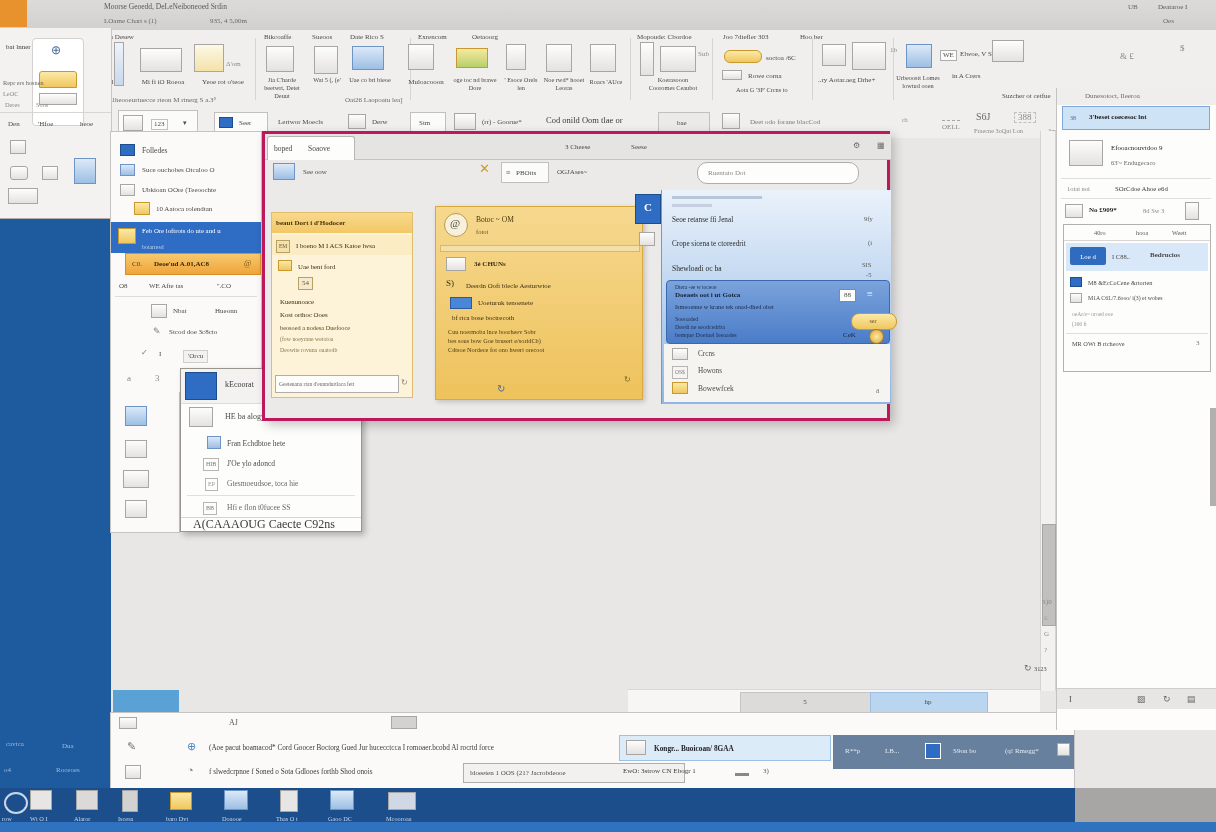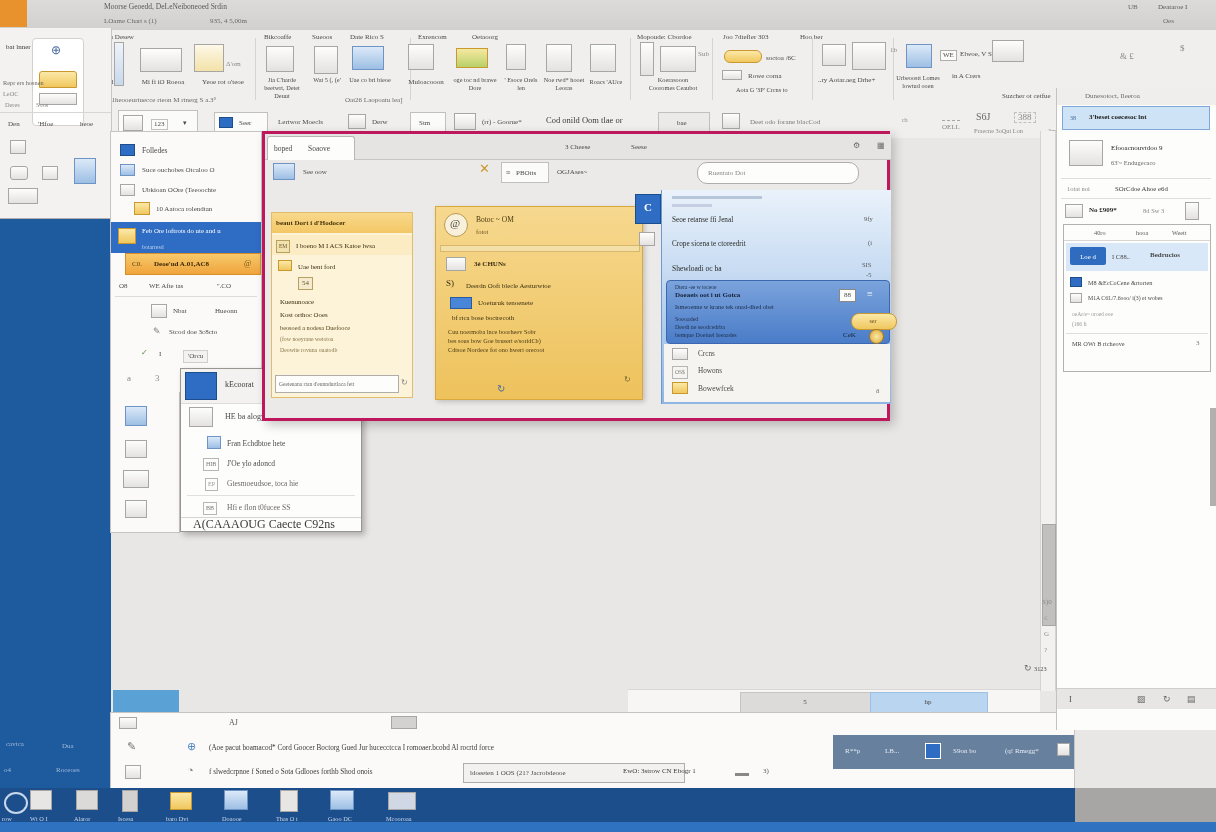--- a/index.html
+++ b/index.html
@@ -434,20 +434,24 @@
     <span class="glyph" style="left:16px;top:28px;font-size:11px;color:#7a7876;">✎</span>
     <span class="glyph" style="left:76px;top:28px;color:#4a86c8;font-size:11px;">⊕</span>
     <span class="a t" style="left:98px;top:31px;font-size:7.2px;color:#3a3a38;">(Aoe pacut boamacod* Cord Goocer Boctorg Gued Jur hucecctcca I romoaer.bcobd Al rocrtd force</span>
     <span class="a t" style="left:938px;top:28px;border:1px solid #c2c0be;padding:1px 4px;color:#7a7876;">ie</span>
     <span class="ic" style="left:14px;top:52px;width:16px;height:14px;"></span>
     <span class="glyph" style="left:76px;top:52px;color:#8a8886;font-size:11px;">◔</span>
     <span class="a t" style="left:98px;top:55px;font-size:7.2px;color:#3a3a38;">f slwedcrpnoe f Soned o Sota Gdlooes forthb Shod onois</span>
     <div class="a" style="left:352px;top:50px;width:220px;height:18px;border:1px solid #b0aeac;background:#f2f1f0;">
       <span class="a t" style="left:6px;top:5px;">ldoeeten 1 OOS (21? Jacrobdeooe</span>
     </div>
+    <div class="a" style="left:508px;top:22px;width:212px;height:26px;background:#dcebf8;border:1px solid #9ec0e4;box-sizing:border-box;">
+      <span class="ic" style="left:6px;top:4px;width:20px;height:15px;"></span>
+      <span class="a t" style="left:34px;top:8px;font-size:7.3px;font-weight:bold;color:#22222a;">Kongr...   Buoicoan/ 8GAA</span>
+    </div>
     <span class="a t" style="left:512px;top:54px;color:#3a3a38;">EwO: 3strow CN Ebogr 1</span>
     <div class="a" style="left:624px;top:60px;width:14px;height:3px;background:#8a8886;"></div>
     <span class="a t" style="left:652px;top:54px;color:#5a5a58;">3)</span>
     <div class="a" style="left:722px;top:22px;width:241px;height:34px;background:#66809e;">
       <span class="a t" style="left:12px;top:12px;color:#e6ebf2;">R**p</span>
       <span class="a t" style="left:52px;top:12px;color:#e6ebf2;">LB...</span>
       <span class="ic ic-d" style="left:92px;top:8px;width:16px;height:16px;border-color:#fff;"></span>
       <span class="a t" style="left:120px;top:12px;color:#e6ebf2;">S9on bo</span>
       <span class="a t" style="left:172px;top:12px;color:#e6ebf2;">(q! Rmegg*</span>
       <span class="ic" style="left:224px;top:8px;width:13px;height:13px;"></span>

